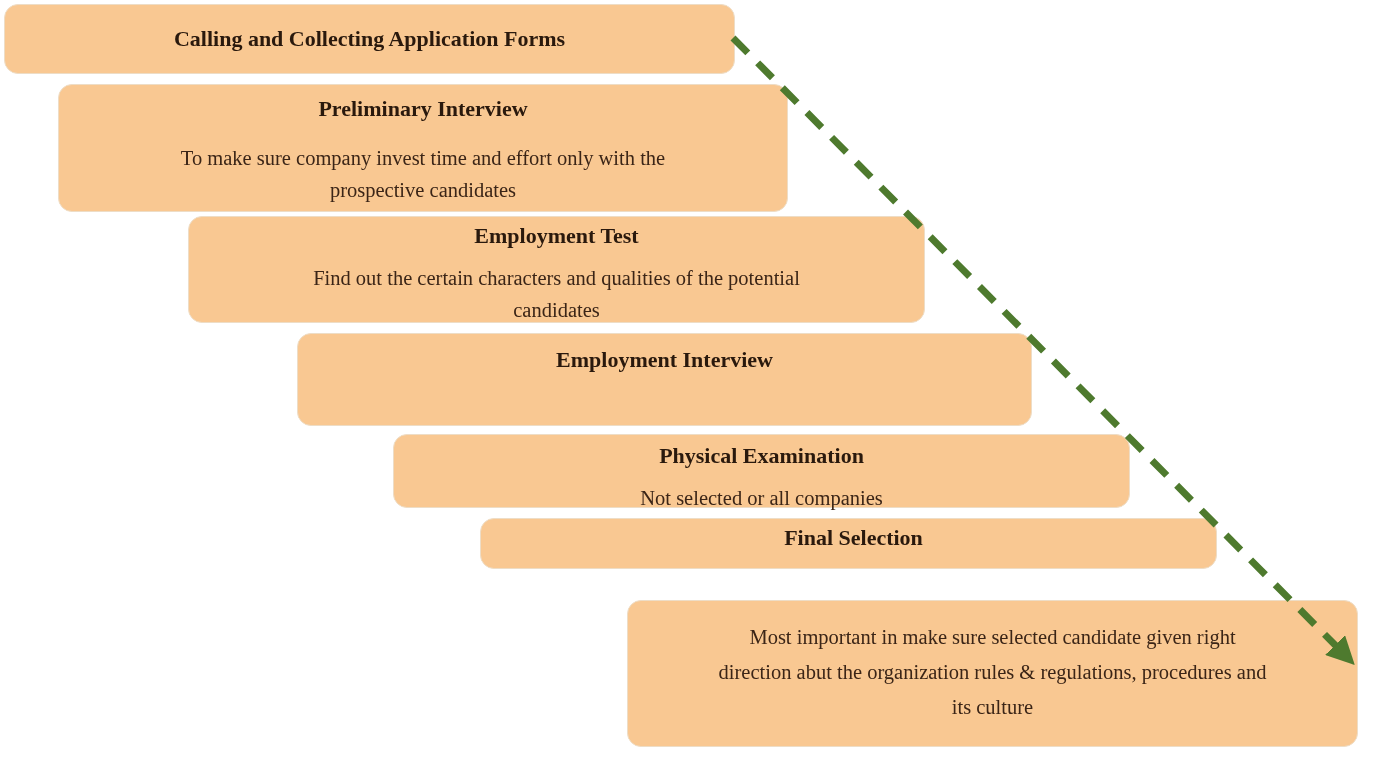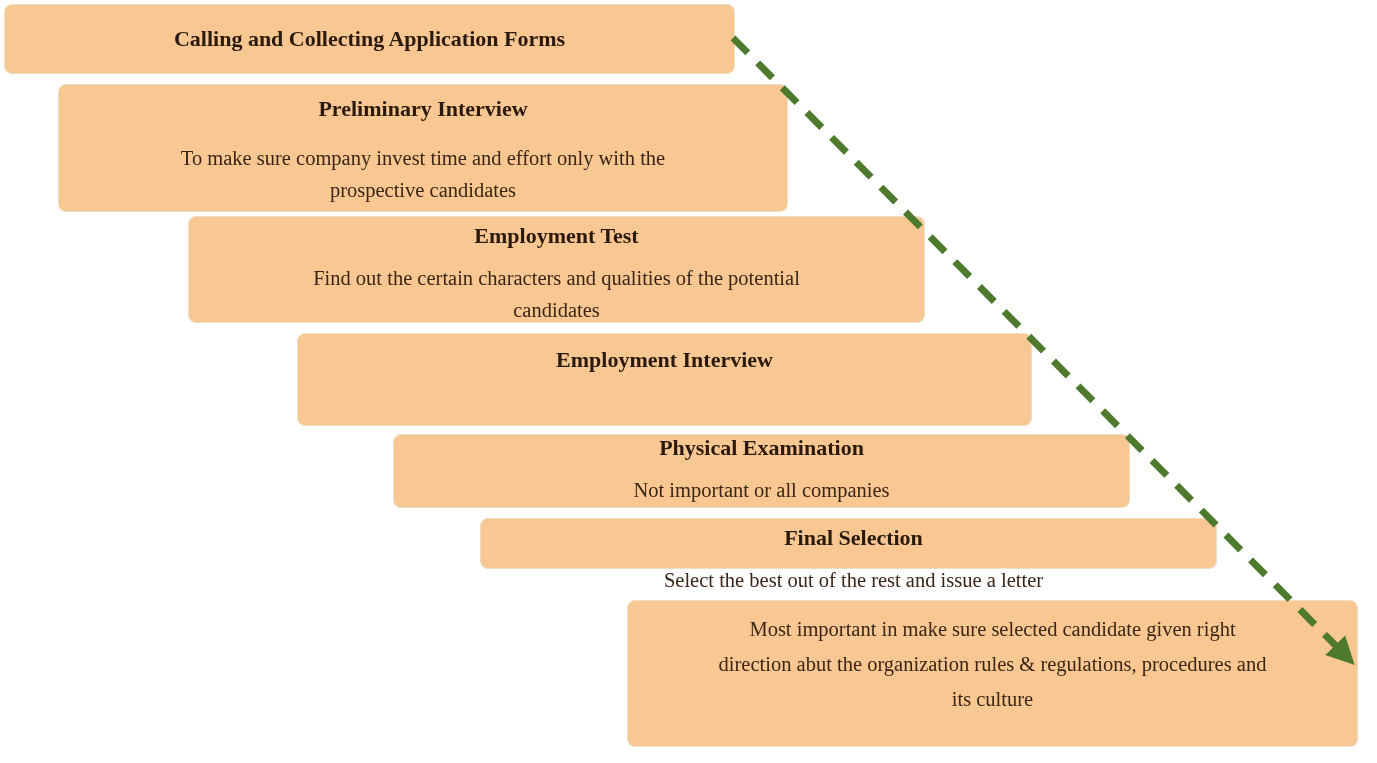--- a/index.html
+++ b/index.html
@@ -13,21 +13,21 @@
     height: 763px;
     background: #ffffff;
     overflow: hidden;
     font-family: "Liberation Serif", "DejaVu Serif", serif;
   }
   .box {
     position: absolute;
     box-sizing: border-box;
     background: #f9c892;
     border: 1px solid #eeddc6;
-    border-radius: 8px;
+    border-radius: 14px;
     display: flex;
     flex-direction: column;
     align-items: center;
     text-align: center;
     padding-left: 26px;
     padding-right: 26px;
   }
   .box-title {
     font-weight: bold;
     font-size: 22px;
@@ -38,24 +38,24 @@
     font-size: 20.5px;
     line-height: 1.55;
     color: #3b2517;
     white-space: pre-line;
   }
   
   .b1 { left: 4px;   top: 4px;   width: 731px; height: 70px;  justify-content: center; }
   .b2 { left: 58px;  top: 84px;  width: 730px; height: 128px; padding-top: 11px; gap: 21px; }
   .b3 { left: 188px; top: 216px; width: 737px; height: 107px; padding-top: 6px;  gap: 14px; }
   .b4 { left: 297px; top: 333px; width: 735px; height: 93px;  padding-top: 13px; gap: 32px; }
-  .b5 { left: 393px; top: 434px; width: 737px; height: 74px;  padding-top: 0;  gap: 14px; }
+  .b5 { left: 393px; top: 434px; width: 737px; height: 74px;  padding-top: 8px;  gap: 14px; }
   .b6 { left: 480px; top: 518px; width: 737px; height: 51px;  padding-top: 6px;  gap: 14px; padding-left: 36px; }
   .b7 { left: 627px; top: 600px; width: 731px; height: 147px; padding-top: 11px; gap: 15px; }
-  .b7 .box-desc { line-height: 1.7; }
+  .b7 .box-desc { line-height: 1.7; margin-top: 8px; }
   .arrow-overlay {
     position: absolute;
     left: 0;
     top: 0;
     width: 1377px;
     height: 763px;
     pointer-events: none;
   }
 </style>
 </head>
@@ -78,26 +78,25 @@
     <div class="box-desc">Find out the certain characters and qualities of the potential
 candidates</div>
   </div>
 
   <div class="box b4">
     <div class="box-title">Employment Interview</div>
   </div>
 
   <div class="box b5">
     <div class="box-title">Physical Examination</div>
-    <div class="box-desc">Not important or all companies</div>
+    <div class="box-desc">Not selected or all companies</div>
   </div>
 
   <div class="box b6">
     <div class="box-title">Final Selection</div>
-    <div class="box-desc">Select the best out of the rest and issue a letter</div>
   </div>
 
   <div class="box b7">
     <div class="box-desc">Most important in make sure selected candidate given right
 direction abut the organization rules &amp; regulations, procedures and
 its culture</div>
   </div>
 
   <svg class="arrow-overlay" width="1377" height="763" viewBox="0 0 1377 763" xmlns="http://www.w3.org/2000/svg">
     <defs>

